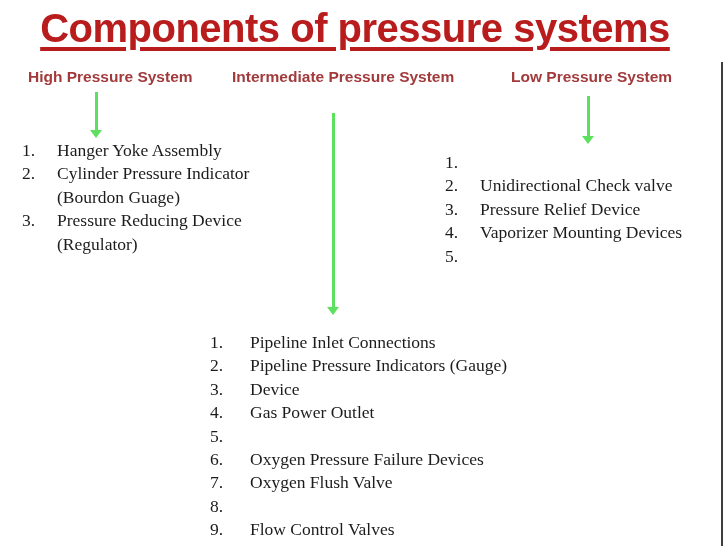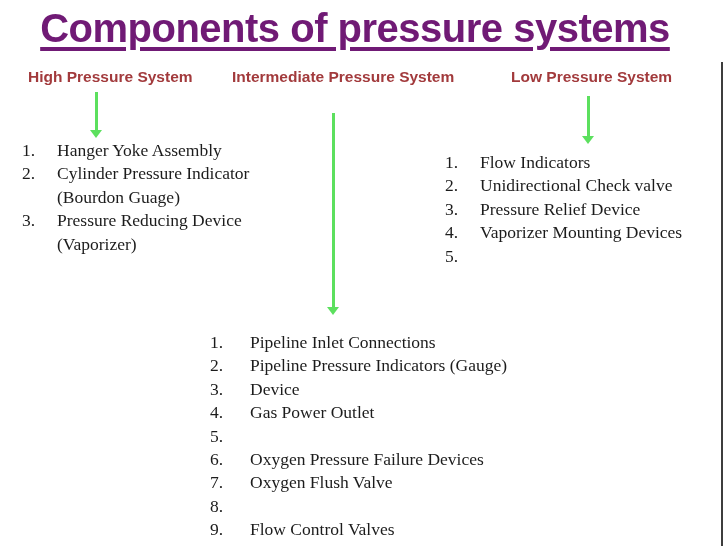--- a/index.html
+++ b/index.html
@@ -10,21 +10,21 @@
     overflow:hidden;
     font-family:"Liberation Sans", sans-serif;
   }
   .title{
     position:absolute;
     left:40px;top:5px;width:630px;
     text-align:center;
     font-size:40px;
     font-weight:bold;
     letter-spacing:-0.5px;
-    color:#701a75;
+    color:#b91c1c;
     text-decoration:underline;
     text-decoration-thickness:4px;
     text-underline-offset:5px;
     line-height:46px;
     white-space:nowrap;
   }
   .col-header{
     position:absolute;
     top:68px;
     font-size:15.5px;
@@ -110,28 +110,27 @@
     <div class="row">
       <span class="num"></span>
       <span class="txt">(Bourdon Guage)</span>
     </div>
     <div class="row">
       <span class="num">3.</span>
       <span class="txt">Pressure Reducing Device</span>
     </div>
     <div class="row">
       <span class="num"></span>
-      <span class="txt">(Vaporizer)</span>
+      <span class="txt">(Regulator)</span>
     </div>
   </div>
 
   <div class="num-list list-low">
     <div class="row">
       <span class="num">1.</span>
-      <span class="txt">Flow Indicators</span>
     </div>
     <div class="row">
       <span class="num">2.</span>
       <span class="txt">Unidirectional Check valve</span>
     </div>
     <div class="row">
       <span class="num">3.</span>
       <span class="txt">Pressure Relief Device</span>
     </div>
     <div class="row">

